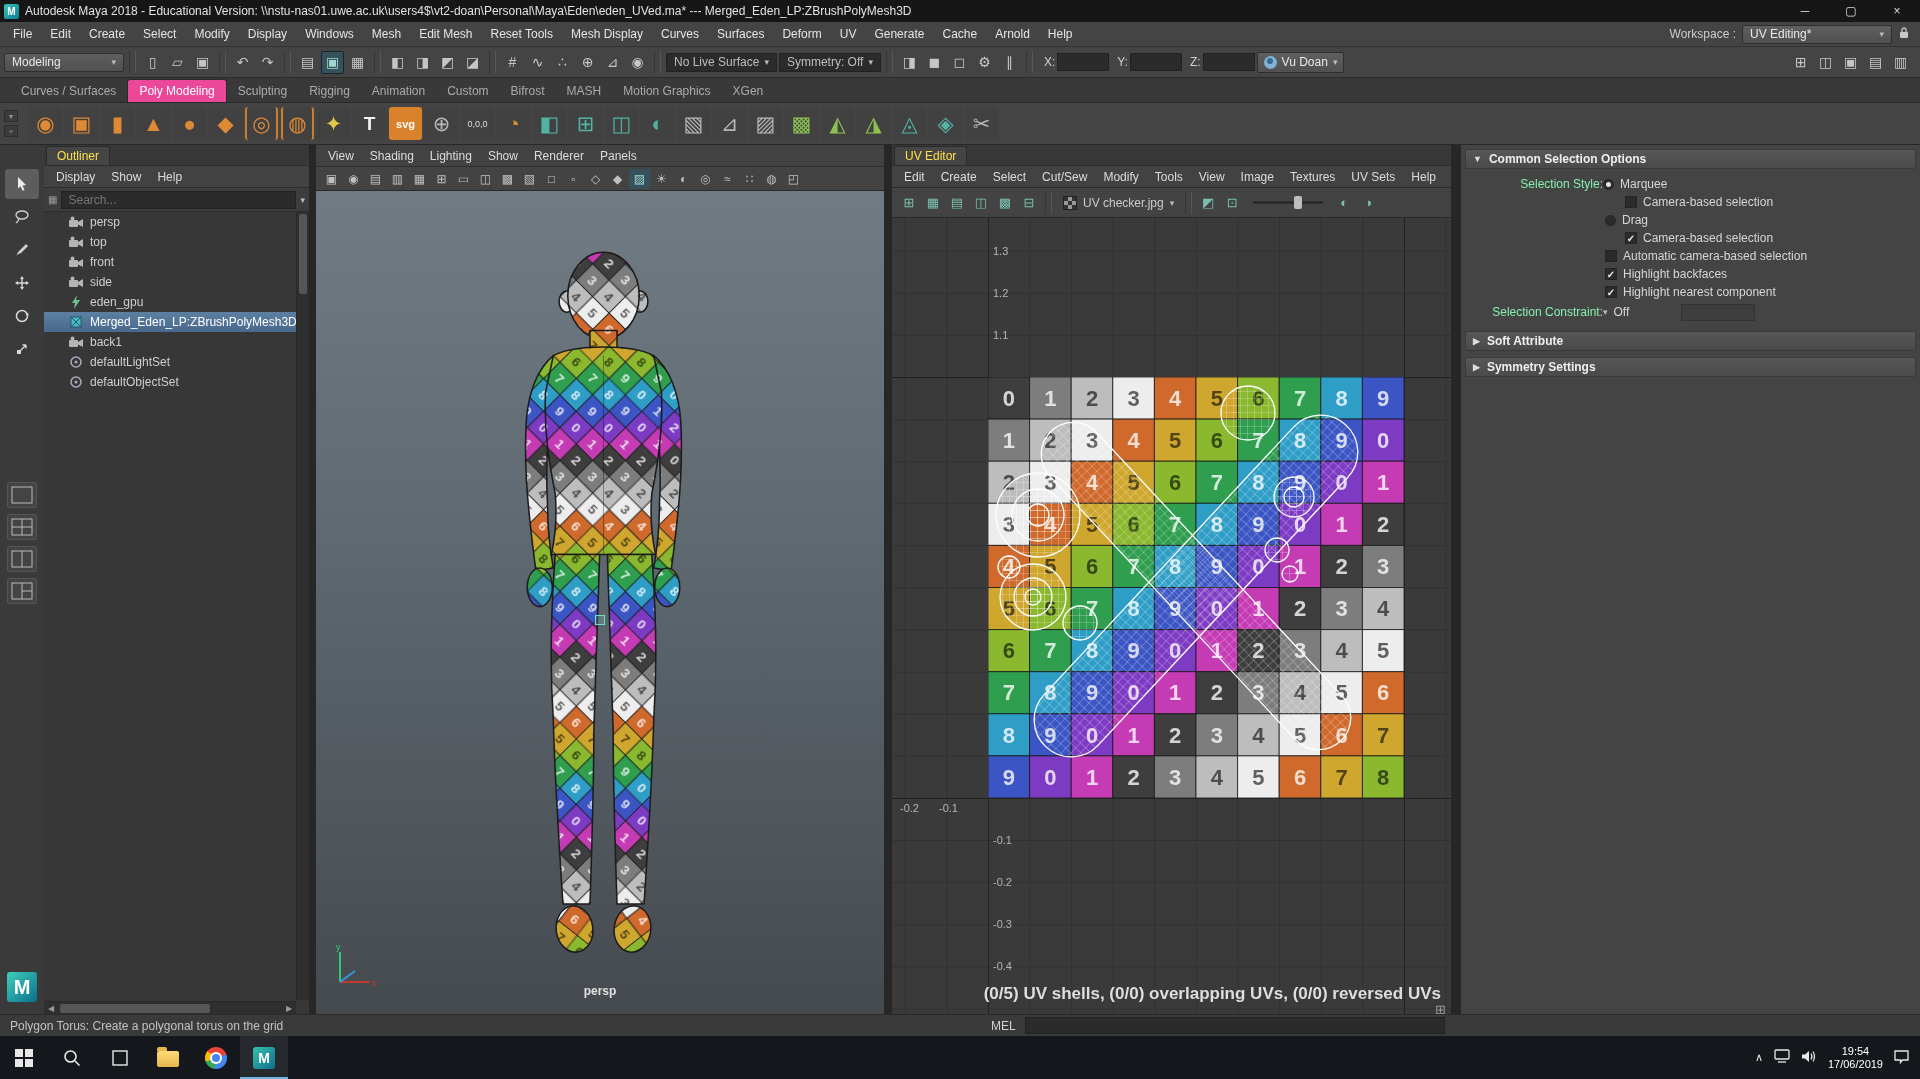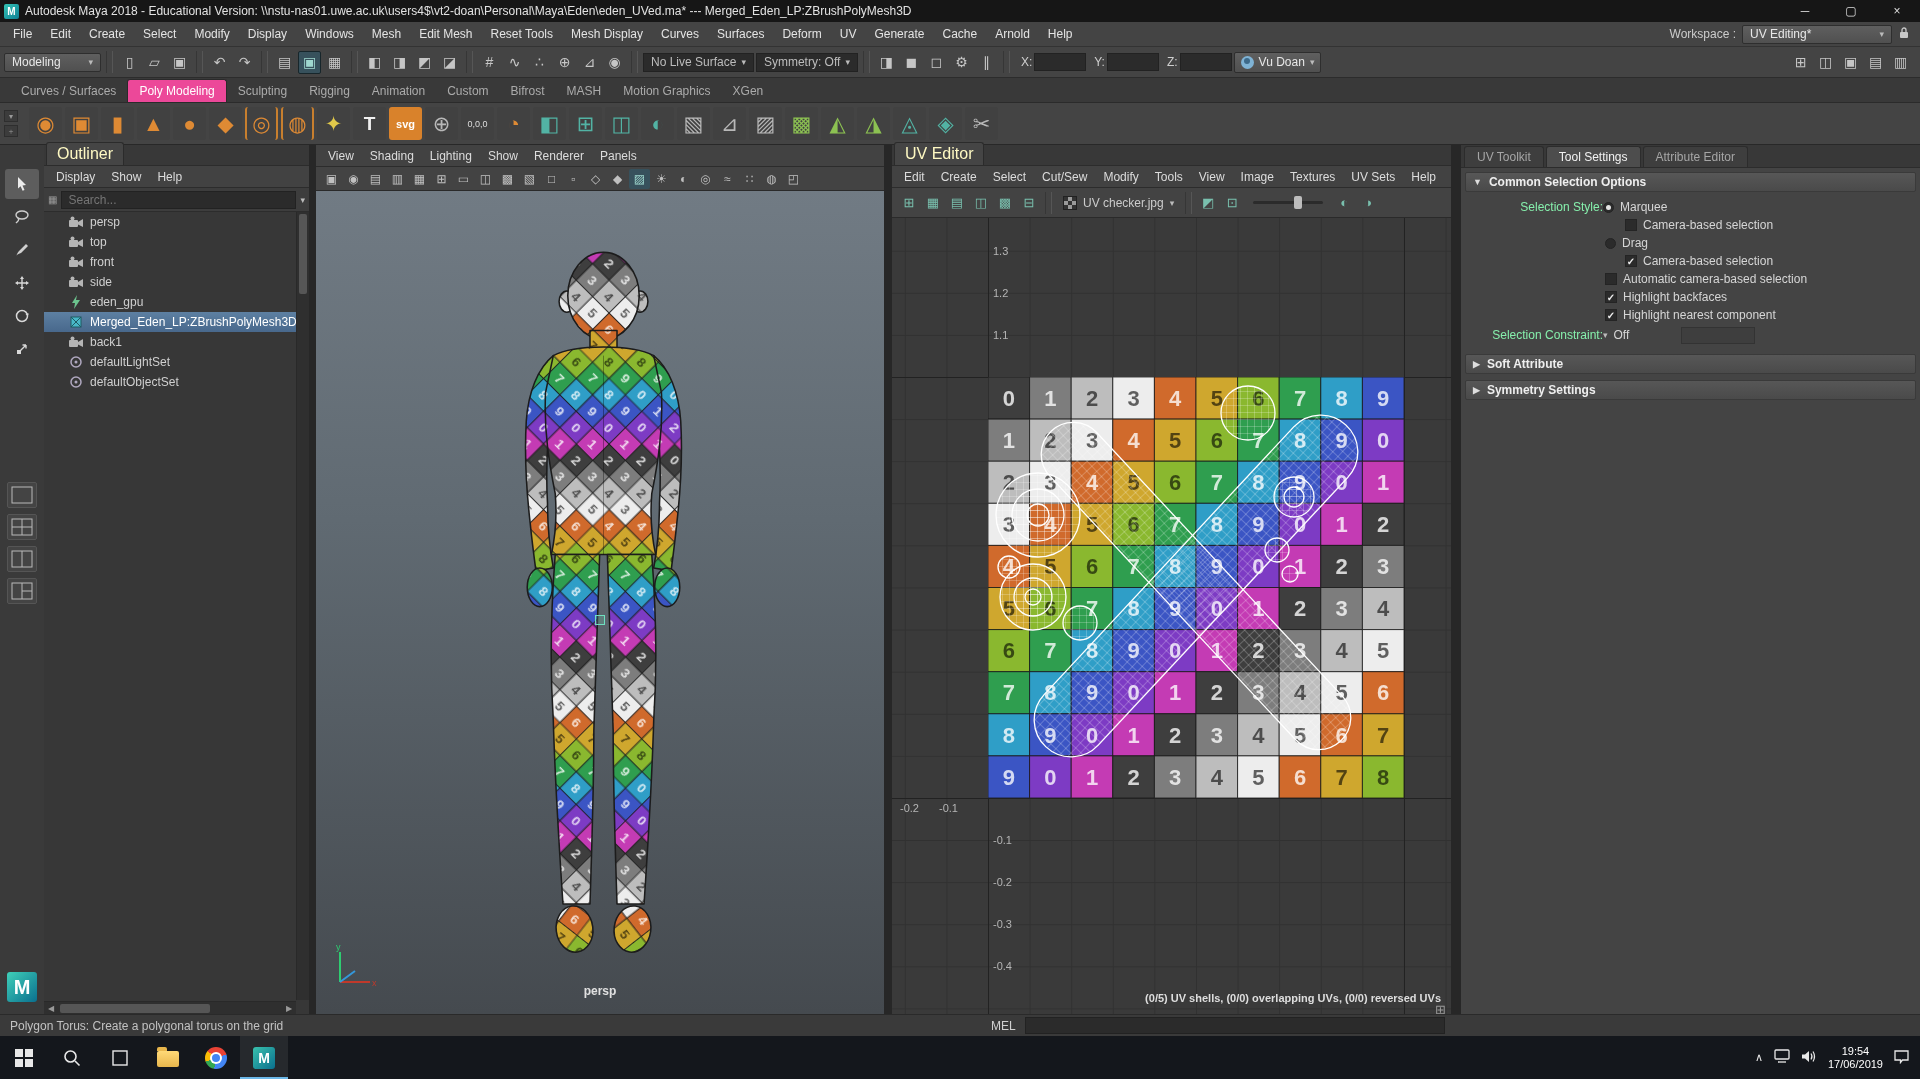--- a/index.html
+++ b/index.html
@@ -19,21 +19,21 @@
 .caret{font-size:9px;color:#bbb}
 #workspace-dd{width:150px;justify-content:space-between}
 
 #statusline{position:absolute;top:47px;left:0;right:0;height:31px;background:#444;border-bottom:1px solid #2c2c2c;display:flex;align-items:center;padding:0 4px;gap:2px}
 .divider{width:7px;height:22px;border-left:1px solid #363636;border-right:1px solid #565656;margin:0 3px}
 .sl-icon{width:23px;height:23px;display:flex;align-items:center;justify-content:center;color:#c6c6c6;font-size:14px;border-radius:2px}
 .sl-icon.active{background:#37515c;border:1px solid #17262b;color:#9fd8cf}
 .sl-field{background:#2b2b2b;border:1px solid #222;height:19px;display:flex;align-items:center;gap:5px;padding:0 7px;color:#bdbdbd;white-space:nowrap}
 .axis-label{color:#cfcfcf;margin-left:6px}
 .coord-input{width:52px;height:18px;background:#2b2b2b;border:1px solid #222;color:#ddd;font:inherit;padding:0 4px}
-#mode-dd{width:97px;justify-content:space-between}
+#mode-dd{width:120px;justify-content:space-between}
 .user-dd{display:flex;align-items:center;gap:5px;padding:0 6px;height:21px}
 .user-avatar{width:13px;height:13px;border-radius:50%;background:#7fb3d5;position:relative}
 .user-avatar::after{content:"";position:absolute;left:3.5px;top:2px;width:6px;height:6px;border-radius:50%;background:#3d6a8a}
 .sl-right{margin-left:auto;display:flex;align-items:center;gap:2px;padding-right:4px}
 
 #shelftabs{position:absolute;top:78px;left:0;right:0;height:25px;background:#393939;border-bottom:1px solid #2b2b2b;display:flex;align-items:flex-end;padding-left:10px}
 .shelf-tab{padding:4px 11px;color:#ababab;white-space:nowrap}
 .shelf-tab.active{color:#fff;background:#ec4899;border:1px solid #2b2b2b;border-bottom:none;border-radius:3px 3px 0 0}
 
 #shelf{position:absolute;top:103px;left:0;right:0;height:42px;background:#444;border-bottom:1px solid #282828;display:flex;align-items:center;padding-left:4px;gap:3px}
@@ -54,21 +54,21 @@
 
 #toolbox{position:absolute;left:0;top:0;width:44px;height:869px;background:#3a3a3a;display:flex;flex-direction:column;align-items:center;padding-top:24px}
 .tool-btn{width:34px;height:30px;display:flex;align-items:center;justify-content:center;border-radius:3px;margin-bottom:3px}
 .tool-btn.selected{background:#5d5d5d}
 .layout-group{margin-top:115px;display:flex;flex-direction:column;gap:6px}
 .layout-btn{width:30px;height:26px;background:#444;border:1px solid #555;border-radius:2px;display:flex;align-items:center;justify-content:center}
 #toolbox-logo{margin-top:auto;margin-bottom:12px;width:30px;height:30px;border-radius:3px;background:linear-gradient(135deg,#3fd0b9,#0a6f8e);color:#fff;font-weight:bold;font-size:20px;display:flex;align-items:center;justify-content:center}
 
 #outliner{position:absolute;left:44px;top:0;width:265px;height:869px;background:#373737;display:flex;flex-direction:column}
 .panel-titlebar{height:21px;background:#383838;border-bottom:1px solid #2c2c2c;display:flex;align-items:flex-end;padding-left:2px}
-.panel-tab{background:#454545;border:1px solid #2b2b2b;border-bottom:none;border-radius:3px 3px 0 0;padding:2px 10px;color:#fef9c3;font-size:16px}
+.panel-tab{background:#454545;border:1px solid #2b2b2b;border-bottom:none;border-radius:3px 3px 0 0;padding:2px 10px;color:#fde047;font-size:12px}
 .panel-menus{height:22px;background:#424242;border-bottom:1px solid #2c2c2c;display:flex;align-items:center;padding:0 4px}
 .panel-menu-item{padding:0 8px;color:#dcdcdc}
 .outliner-search{height:24px;display:flex;align-items:center;gap:4px;background:#3d3d3d;border-bottom:1px solid #2c2c2c;padding:0 4px}
 .search-input{flex:1;height:18px;background:#2b2b2b;border:1px solid #222;color:#ccc;font:inherit;padding:0 6px}
 .outliner-list{flex:1;position:relative}
 .out-row{height:20px;display:flex;align-items:center;padding-left:24px;gap:6px;color:#d0d0d0;white-space:nowrap}
 .out-row.selected{background:linear-gradient(#5d80a2,#48688c);color:#fff}
 .oi{width:16px;height:14px;display:none;flex:0 0 auto}
 .out-row.icon-camera .oi-camera{display:block}
 .out-row.icon-gpu .oi-gpu{display:block}
@@ -99,21 +99,21 @@
 .uv-slider .knob{position:absolute;left:58%;top:-5px;width:8px;height:13px;background:#bdbdbd;border-radius:2px}
 .uv-canvas{flex:1;position:relative;background:#3a3a3a;overflow:hidden;
  background-image:linear-gradient(to right,#313131 1px,transparent 1px),linear-gradient(to bottom,#313131 1px,transparent 1px);
  background-size:41.6px 100%,100% 42.1px;background-position:96px 0,0 159px}
 .axv{position:absolute;top:0;bottom:0;width:1px;background:#222}
 .axh{position:absolute;left:0;right:0;height:1px;background:#222}
 .uv-texture{position:absolute;left:96px;top:159px;width:416px;height:421px}
 .uv-ylabels{position:absolute;left:101px;display:flex;flex-direction:column;color:#b5b5b5;font-size:11px}
 .uv-ylabels span{height:42px;line-height:12px}
 .uv-xlabels{position:absolute;left:8px;top:584px;display:flex;gap:20px;color:#b5b5b5;font-size:11px}
-.uv-status{position:absolute;right:10px;bottom:10px;color:#dedede;font-size:11px;font-weight:bold}
+.uv-status{position:absolute;right:10px;bottom:10px;color:#dedede;font-size:17px;font-weight:bold}
 .uv-corner{position:absolute;right:5px;bottom:-3px;color:#9a9a9a;font-size:13px}
 
 #rightpanel{position:absolute;left:1461px;top:0;width:459px;height:869px;background:#444;display:flex;flex-direction:column}
 .rp-tabs{height:23px;background:#383838;display:flex;align-items:flex-end;padding-left:3px;gap:2px;border-bottom:1px solid #2c2c2c}
 .rp-tab{padding:3px 12px;background:#3e3e3e;color:#a6a6a6;border:1px solid #2c2c2c;border-bottom:none;border-radius:3px 3px 0 0;white-space:nowrap}
 .rp-tab.active{background:#4d4d4d;color:#f2f2f2}
 .rp-toolrow{height:30px;display:flex;align-items:center;padding:0 8px;gap:7px;border-bottom:1px solid #3a3a3a}
 .rp-toolname{color:#e4e4e4;margin-right:auto}
 .rp-btn{background:linear-gradient(#5e5e5e,#4d4d4d);border:1px solid #2d2d2d;border-radius:2px;height:21px;padding:0 14px;color:#eaeaea;display:flex;align-items:center;white-space:nowrap}
 .section-hdr{margin:4px 4px 2px;height:20px;background:linear-gradient(#575757,#4a4a4a);border:1px solid #3a3a3a;border-radius:2px;display:flex;align-items:center;padding:0 7px;gap:7px;color:#eeeeee;font-weight:bold}
@@ -1116,25 +1116,20 @@
       <div class="uv-xlabels">
         <span>-0.2</span>
           <span>-0.1</span>
       </div>
       <div class="uv-status">(0/5) UV shells, (0/0) overlapping UVs, (0/0) reversed UVs</div>
       <div class="uv-corner">⊞</div>
     </div>
   </div>
 
   <div id="rightpanel">
-    <div class="rp-tabs">
-      <span class="rp-tab">UV Toolkit</span>
-        <span class="rp-tab active">Tool Settings</span>
-        <span class="rp-tab">Attribute Editor</span>
-    </div>
     <div class="section-hdr">
       <span class="arrow">▼</span>
       <span>Common Selection Options</span>
     </div>
     <div class="opt-row" style="margin-top:4px">
       <span class="lblcol">Selection Style:</span>
       <span class="rb on"></span>
       <span>Marquee</span>
     </div>
     <div class="opt-row type-checkbox indent-2">

